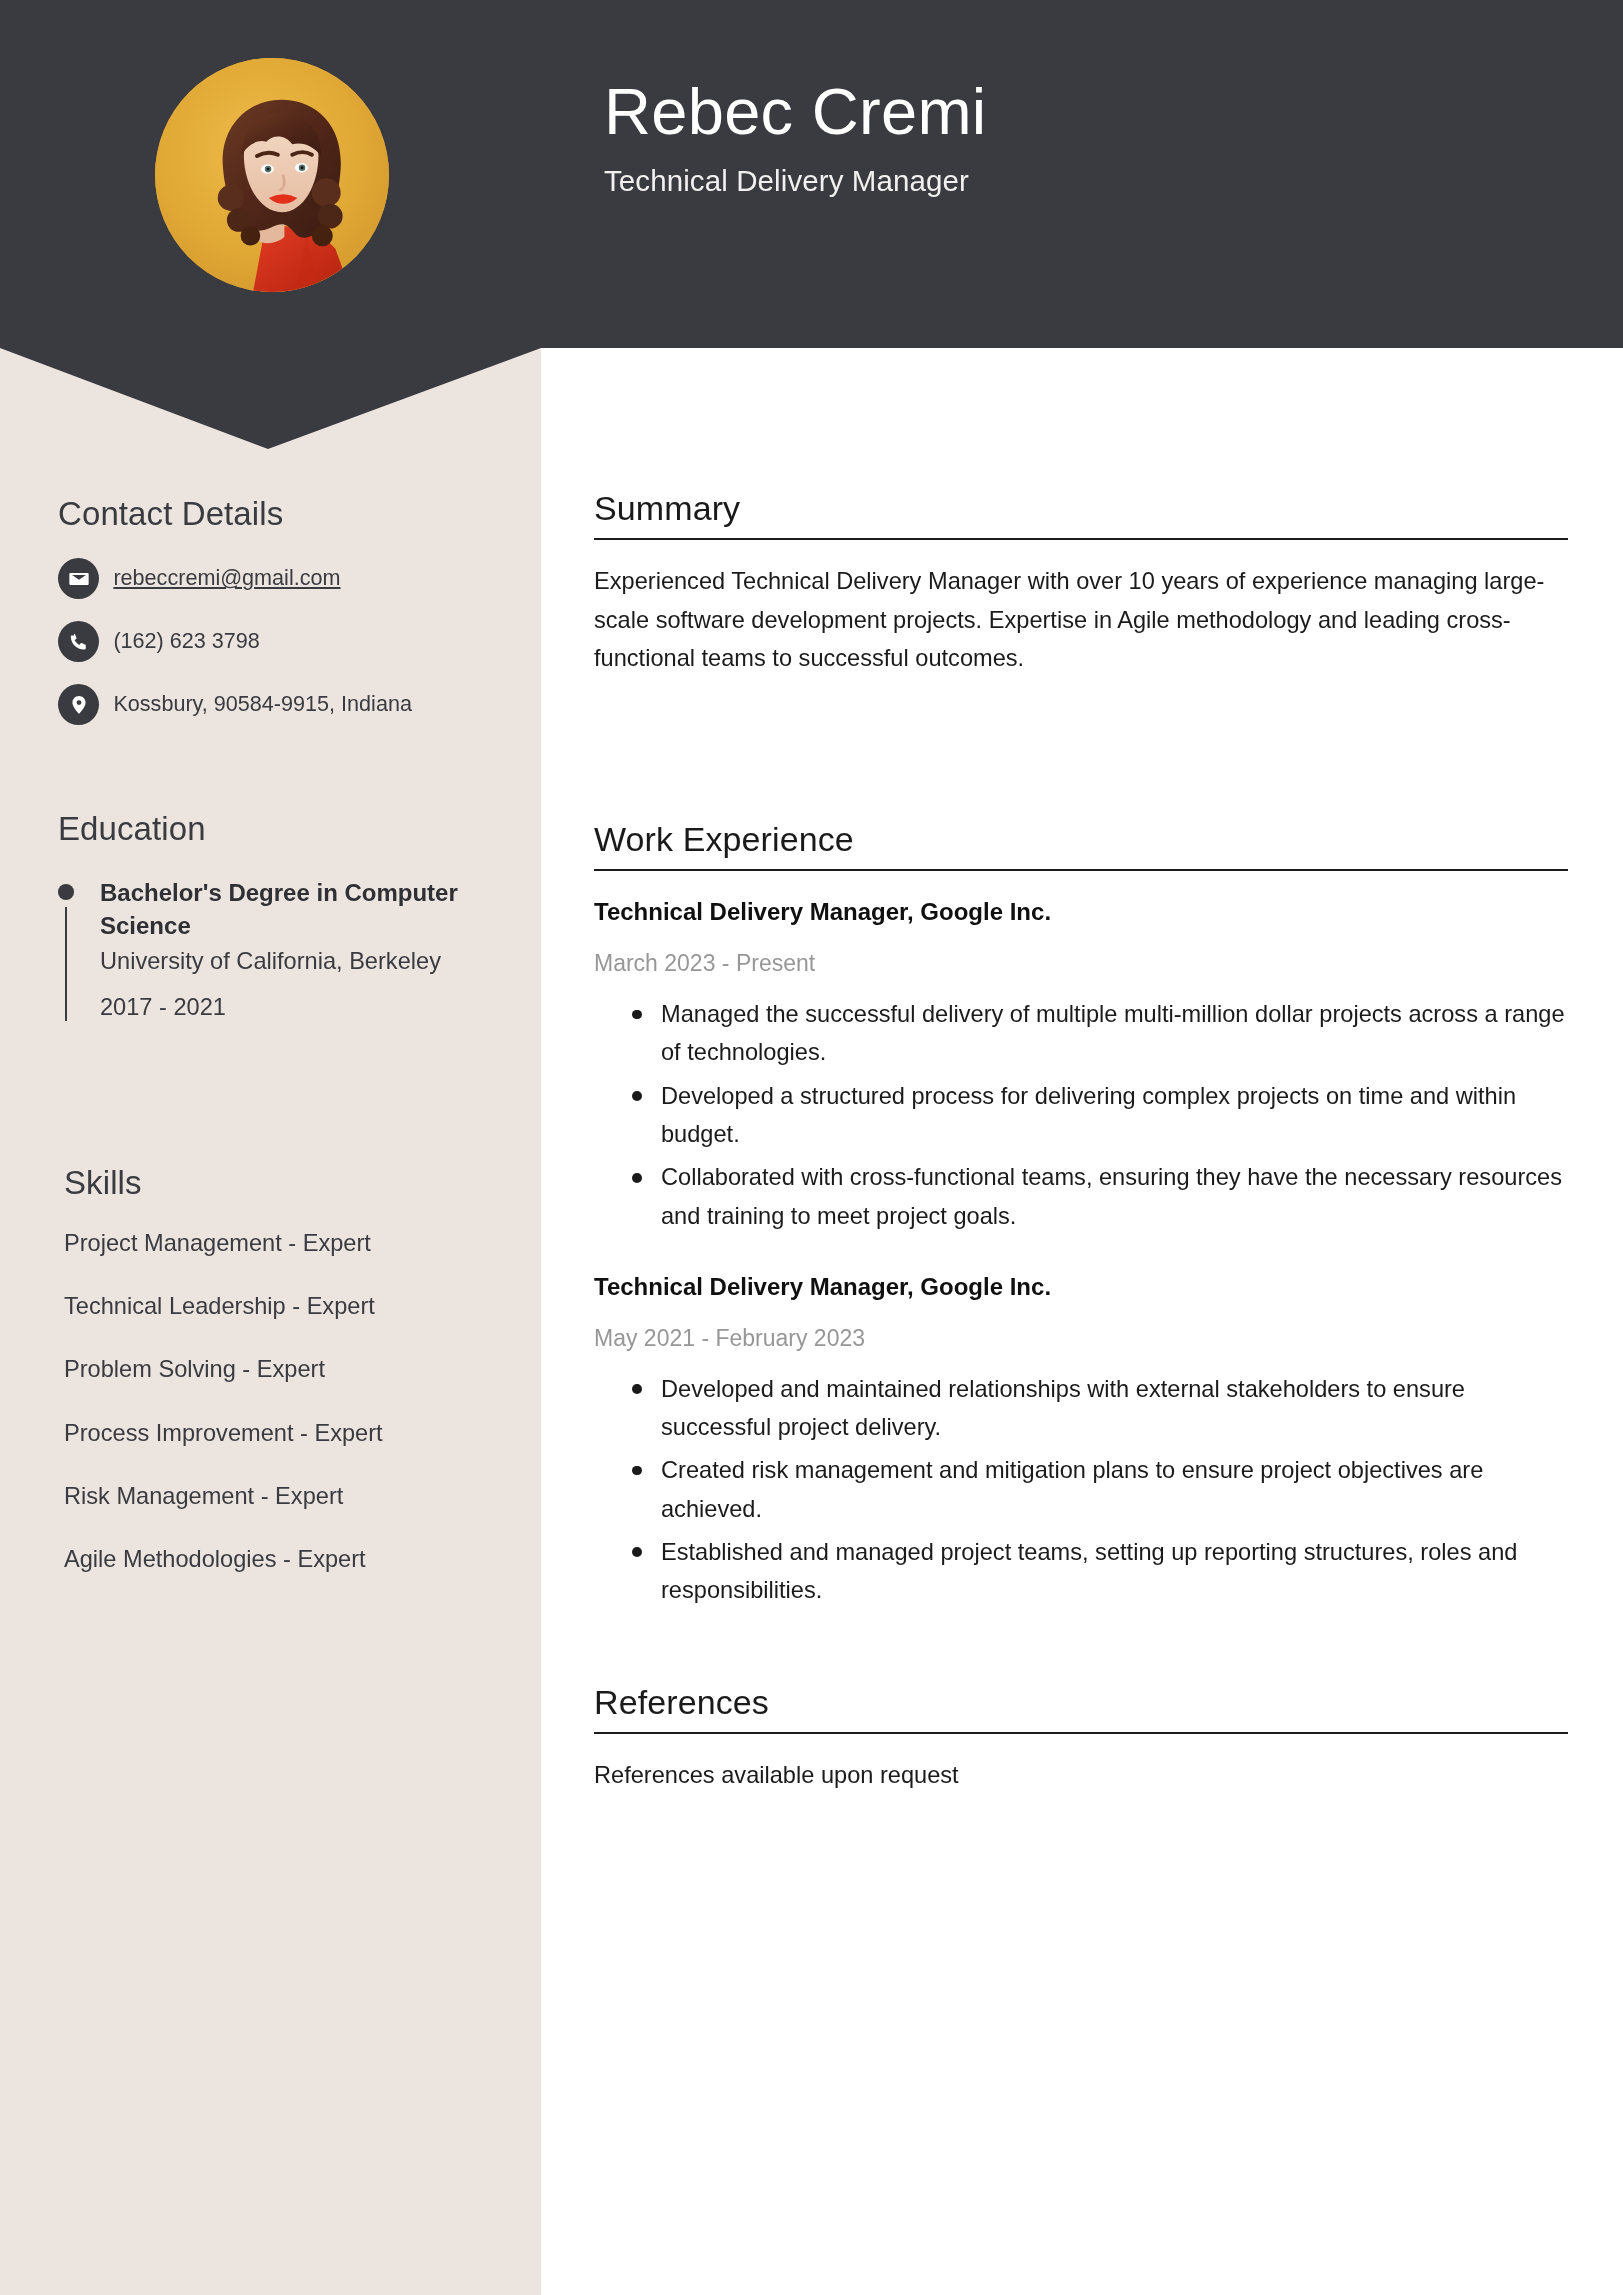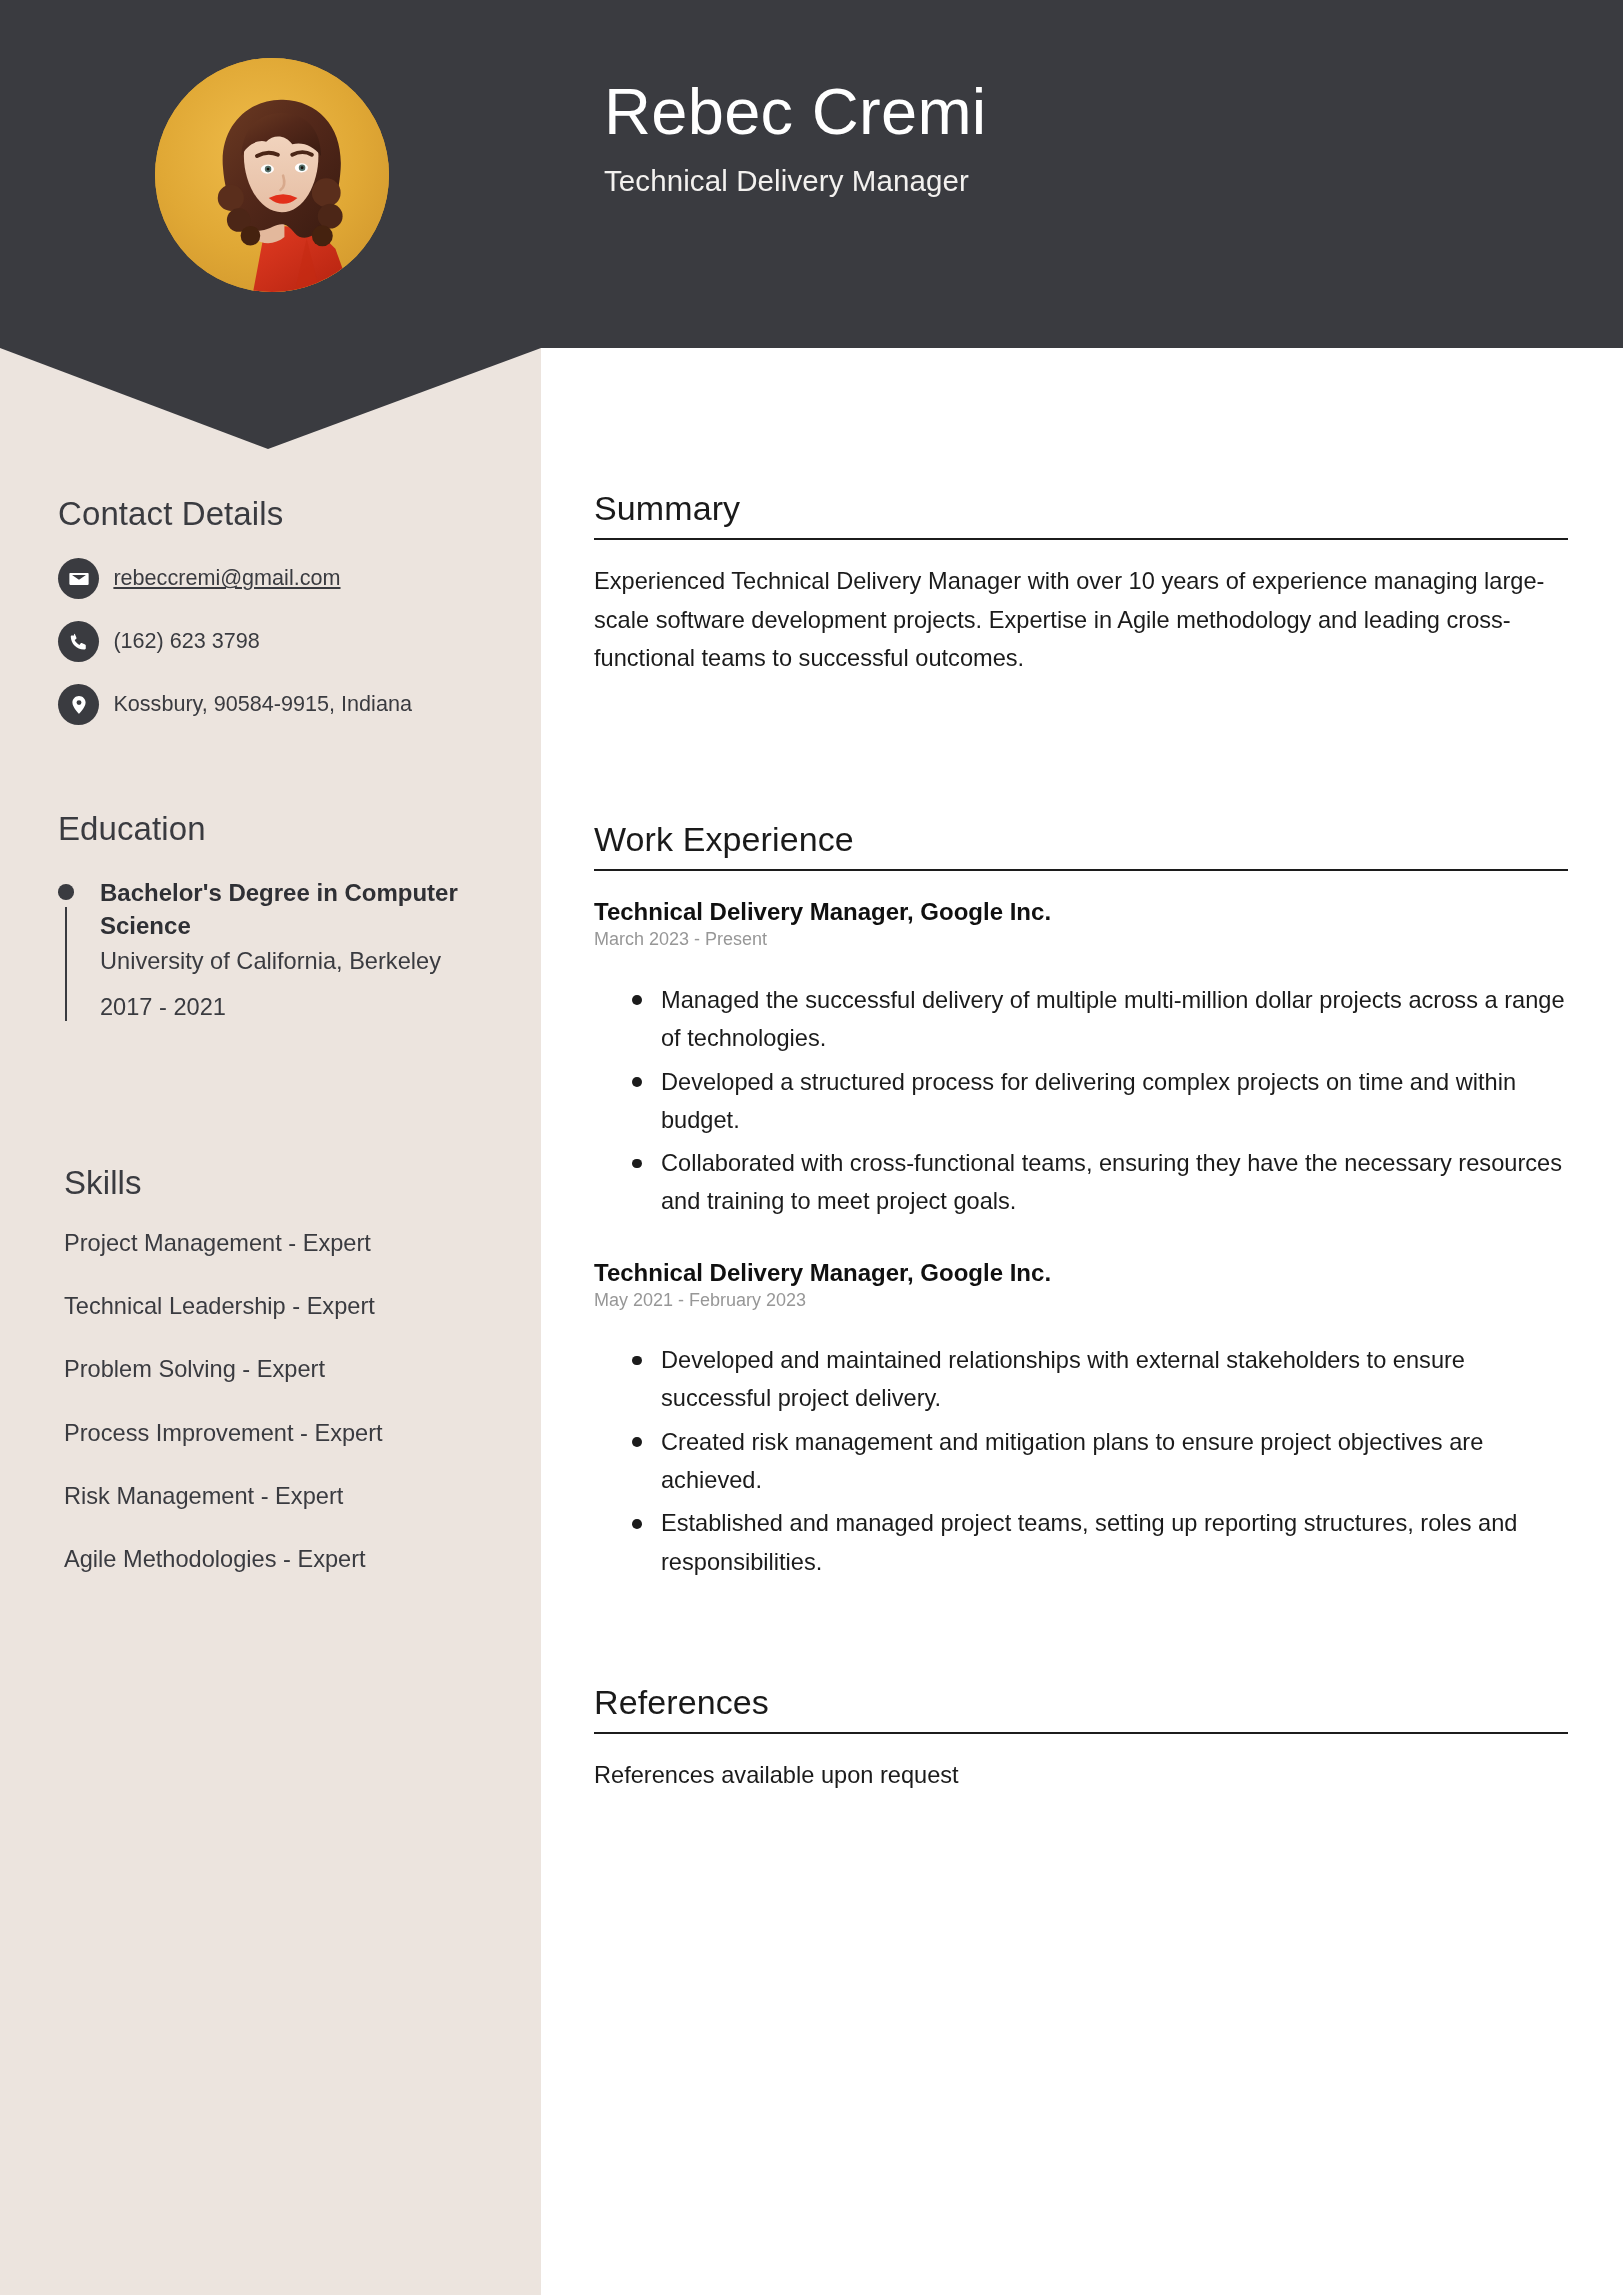--- a/index.html
+++ b/index.html
@@ -131,25 +131,25 @@
     margin-top:22px;
     font-size:23.6px; font-weight:400; color:#1B1B1B; line-height:1.62;
   }
 
   .job{ margin-top:26px; }
   .job + .job{ margin-top:37px; }
   .job-role{
     font-size:24px; font-weight:700; color:#101010; line-height:1.25;
   }
   .job-dates{
-    margin-top:1px;
-    font-size:18px; font-weight:400; color:#979797; line-height:1.25;
+    margin-top:22px;
+    font-size:23px; font-weight:400; color:#979797; line-height:1.25;
   }
   .job-bullets{
-    margin-top:30px; padding-left:67px; list-style:none;
+    margin-top:17px; padding-left:67px; list-style:none;
   }
   .job-bullets li{
     position:relative;
     font-size:23.6px; font-weight:400; color:#1B1B1B;
     line-height:1.62; margin-bottom:5.2px;
   }
   .job-bullets li::before{
     content:""; position:absolute; left:-29px; top:14.4px;
     width:9.8px; height:9.8px; border-radius:50%; background:#1B1B1B;
   }

